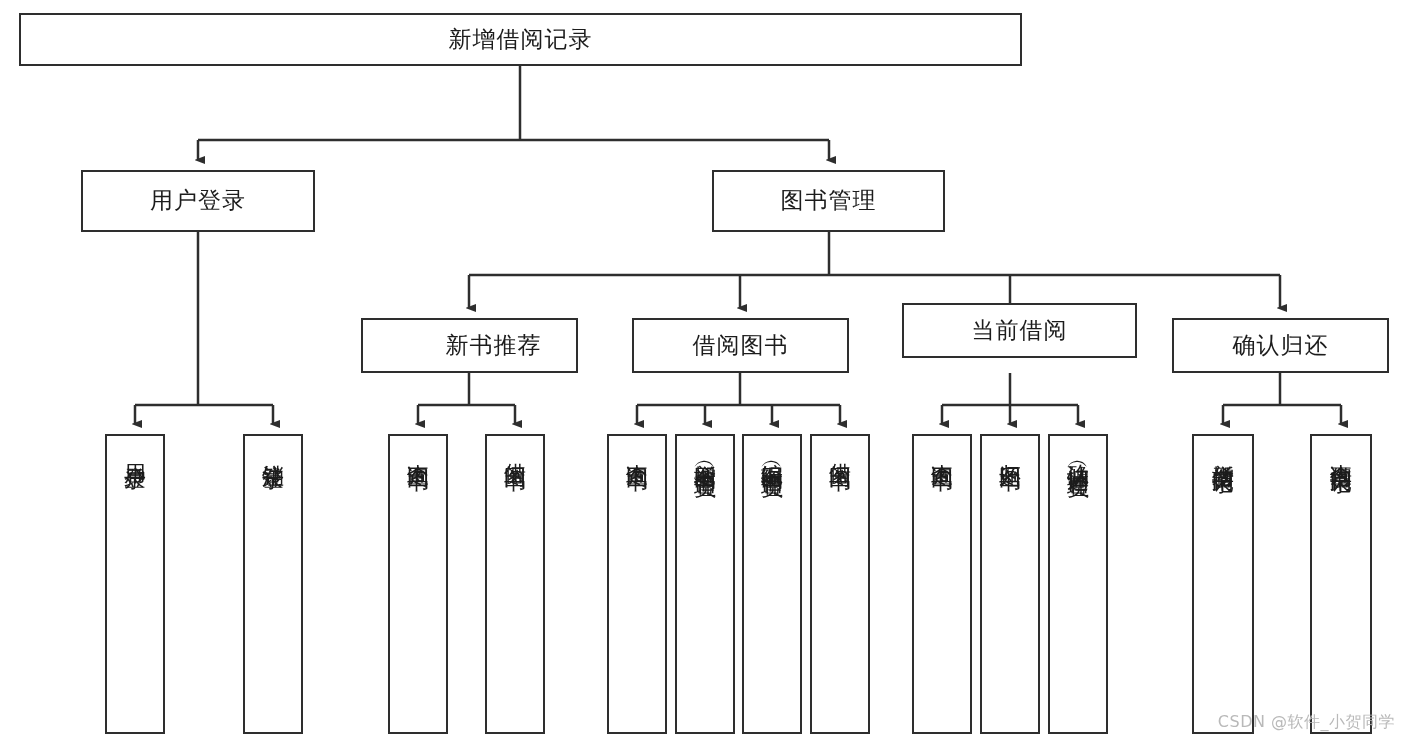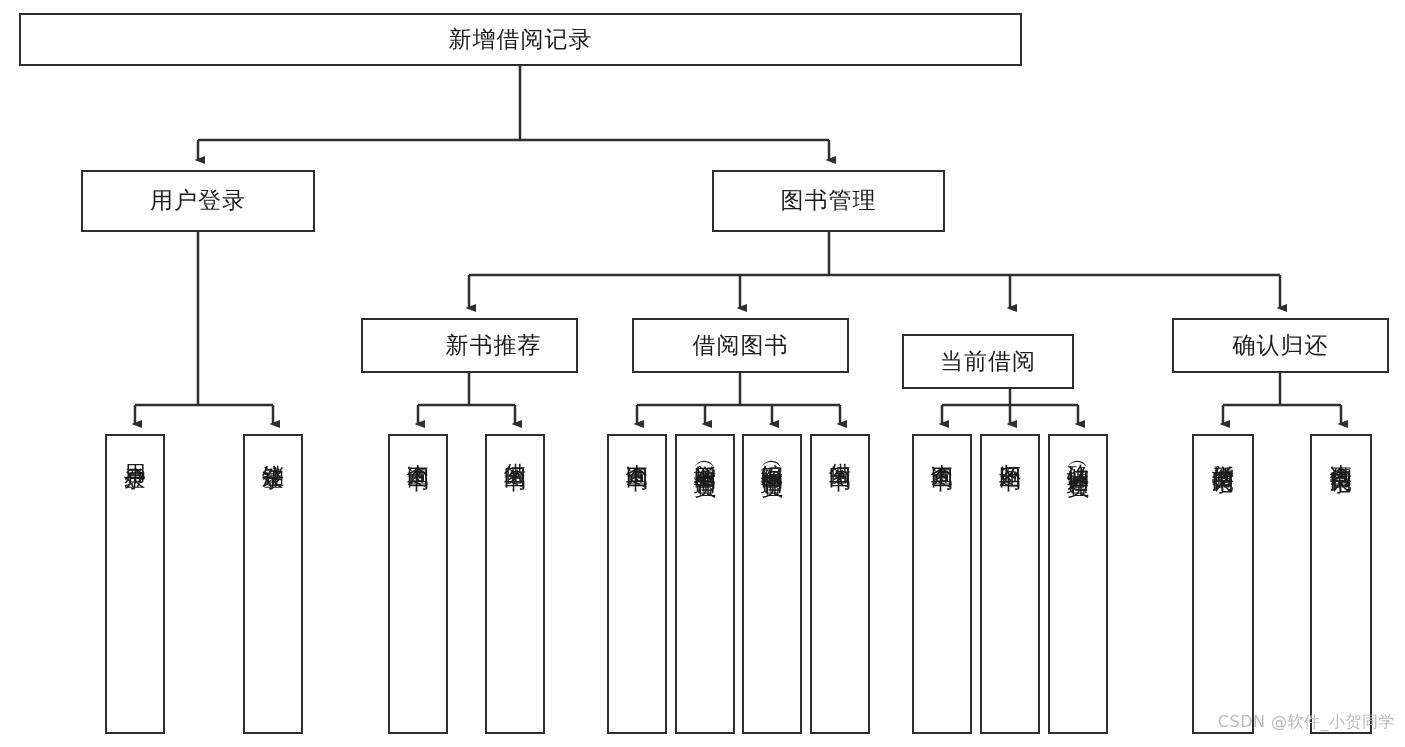--- a/index.html
+++ b/index.html
@@ -143,21 +143,21 @@
   </div>
 
   <div class="node horiz" style="left:361px; top:318px; width:217px; height:55px;padding-left:48px;">
     <span>新书推荐</span>
   </div>
 
   <div class="node horiz" style="left:632px; top:318px; width:217px; height:55px;">
     <span>借阅图书</span>
   </div>
 
-  <div class="node horiz" style="left:902px; top:334px; width:172px; height:55px;">
+  <div class="node horiz" style="left:902px; top:303px; width:235px; height:55px;">
     <span>当前借阅</span>
   </div>
 
   <div class="node horiz" style="left:1172px; top:318px; width:217px; height:55px;">
     <span>确认归还</span>
   </div>
 
   <div class="node vert" style="left:105px; top:434px; width:60px; height:300px;">
     <span class="vtext">用户登录</span>
   </div>

